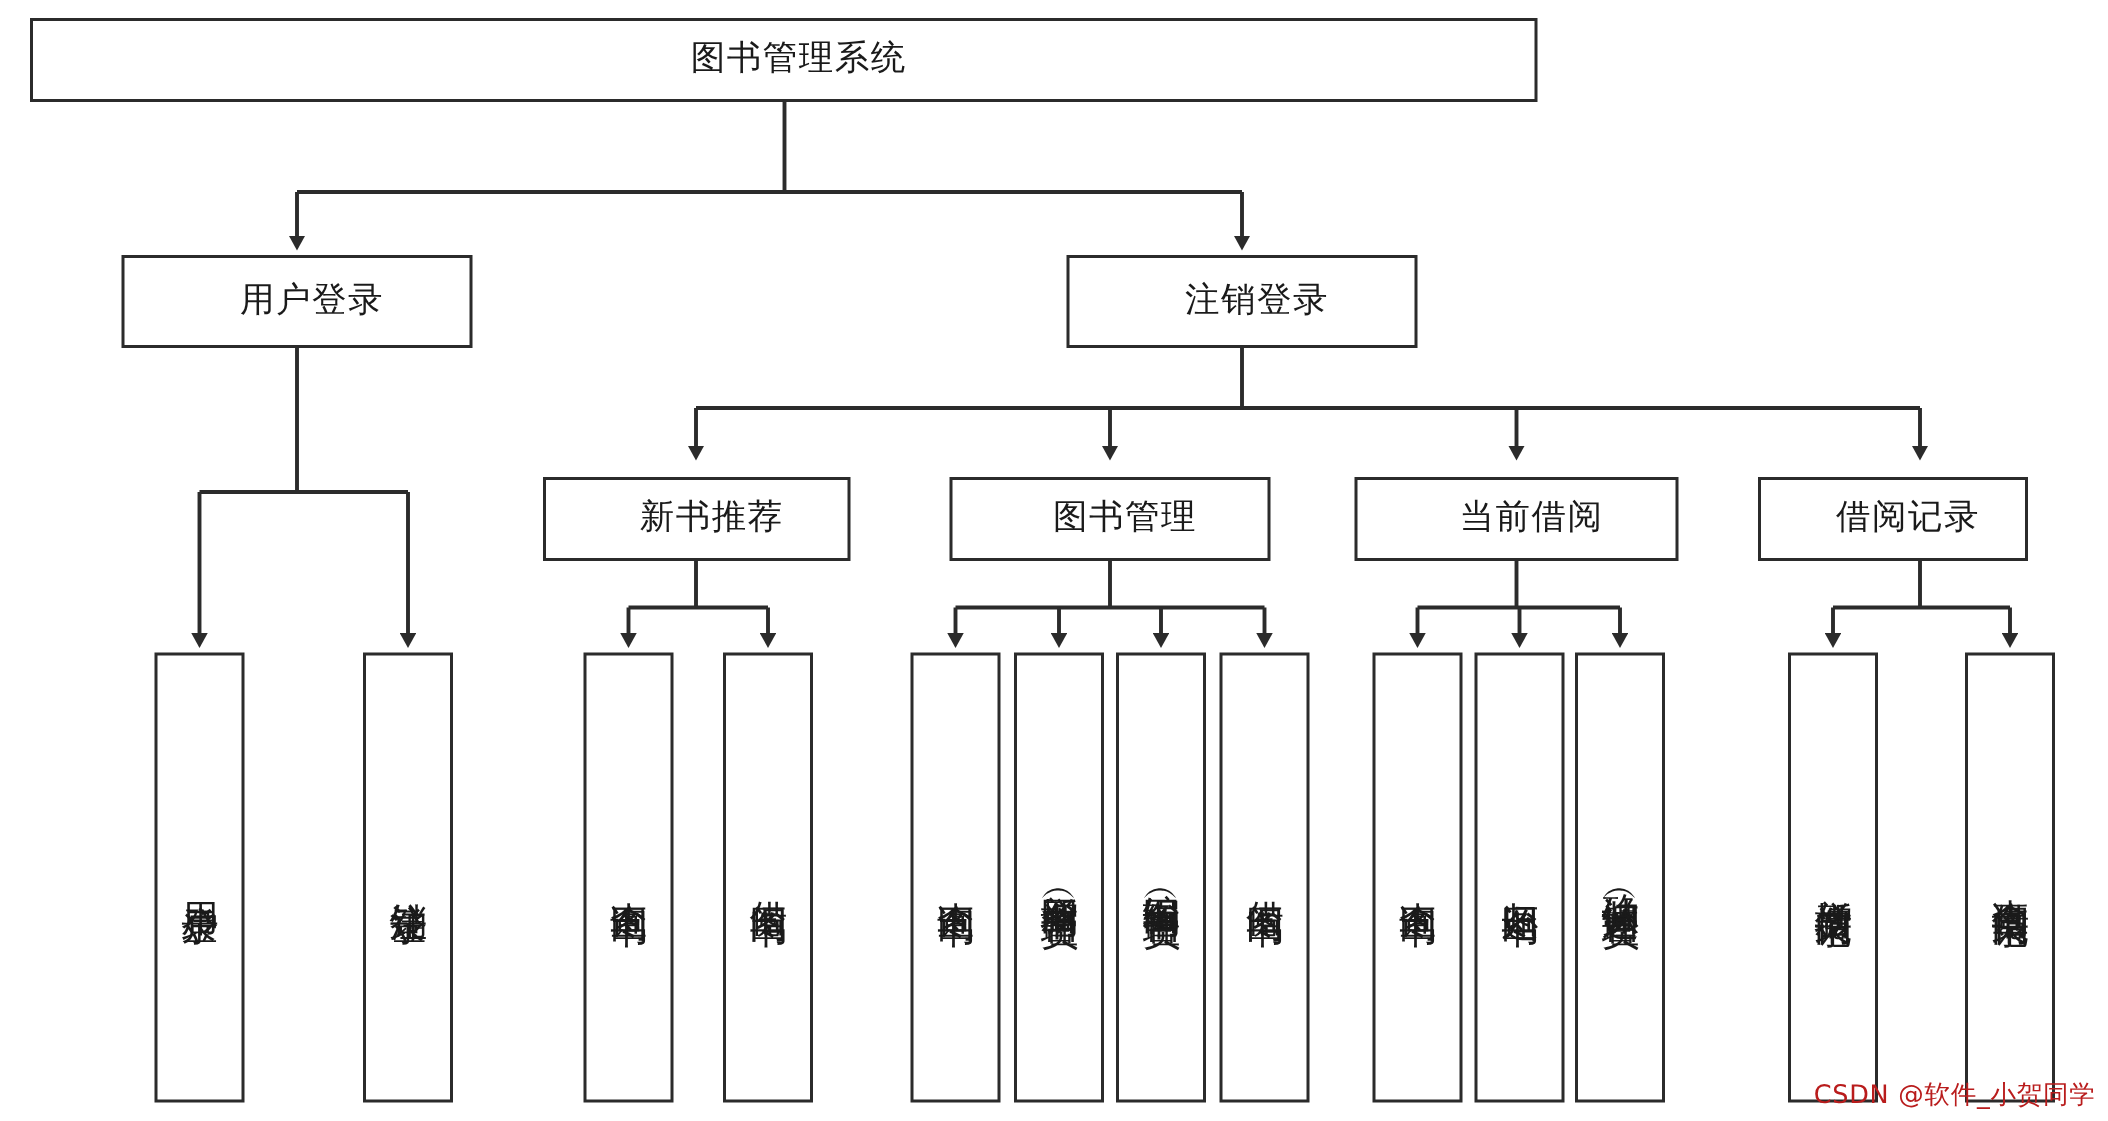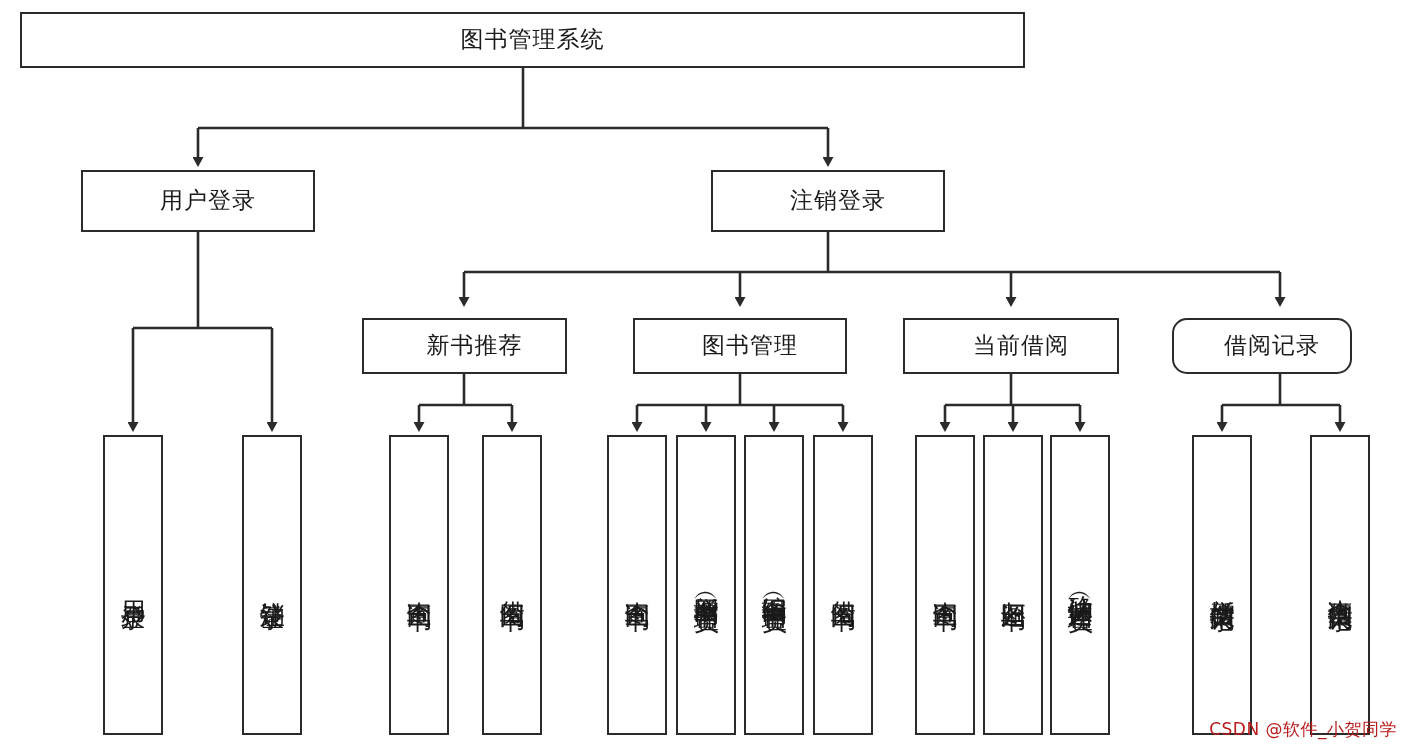--- a/index.html
+++ b/index.html
@@ -141,21 +141,21 @@
   </div>
 
   <div class="node horiz" style="left:633px; top:318px; width:214px; height:56px;">
     <span>图书管理</span>
   </div>
 
   <div class="node horiz" style="left:903px; top:318px; width:216px; height:56px;">
     <span>当前借阅</span>
   </div>
 
-  <div class="node horiz" style="left:1172px; top:318px; width:180px; height:56px;border-radius:15px;">
+  <div class="node horiz" style="left:1172px; top:318px; width:180px; height:56px;">
     <span>借阅记录</span>
   </div>
 
   <div class="node vert" style="left:103px; top:435px; width:60px; height:300px;">
     <span class="vtext">用户登录</span>
   </div>
 
   <div class="node vert" style="left:242px; top:435px; width:60px; height:300px;">
     <span class="vtext">注销登录</span>
   </div>

